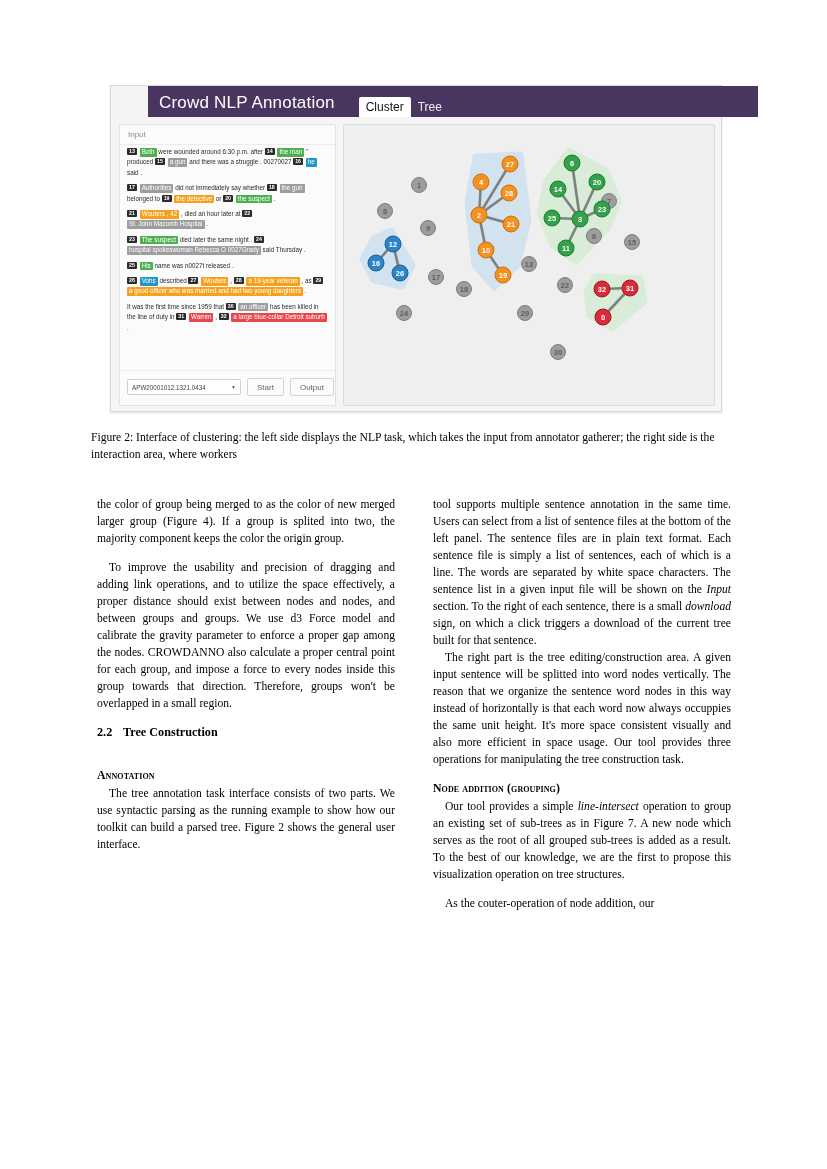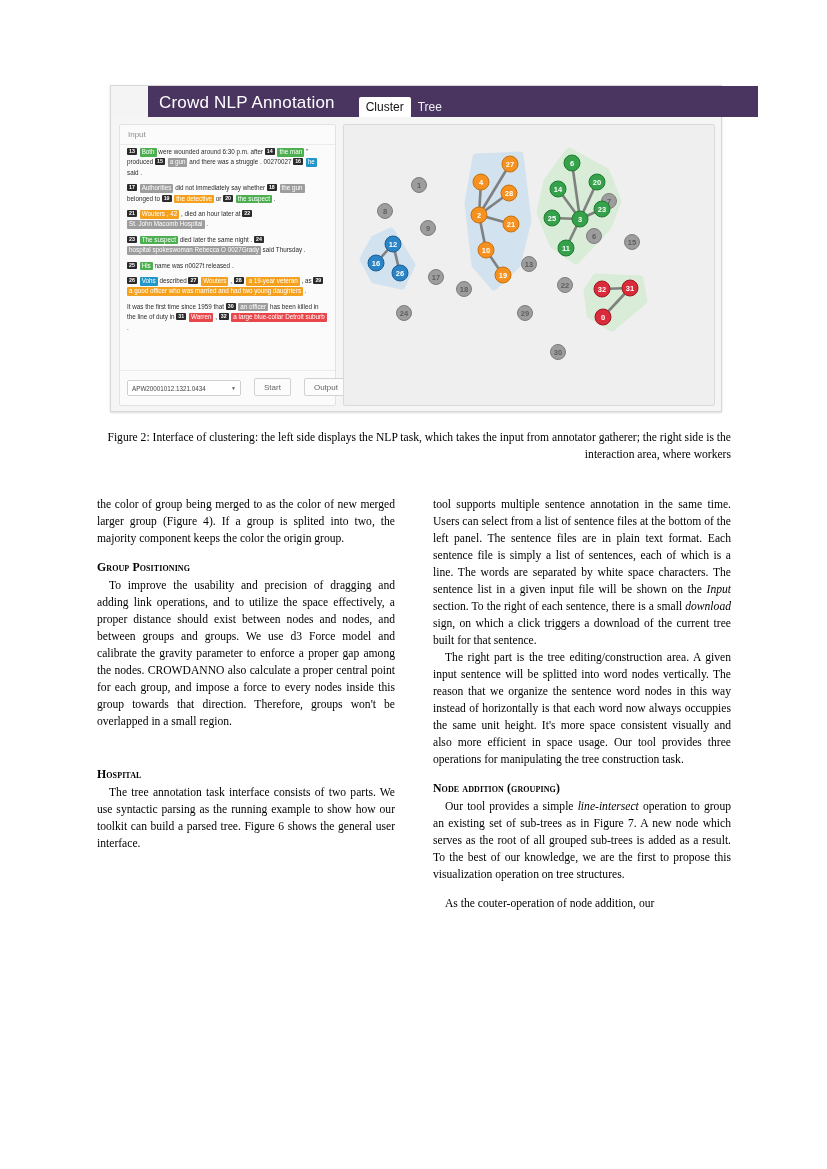--- a/index.html
+++ b/index.html
@@ -65,21 +65,21 @@
     padding:0px 2px;border-radius:1px;vertical-align:1px;margin-right:1px;
   }
   .m{display:inline-block;padding:0px 2px;border-radius:1px;color:#fff;line-height:8.5px;}
   .m.gray{background:#9d9d9d;}
   .m.green{background:#4caf50;}
   .m.blue{background:#2196c9;}
   .m.orange{background:#f5a11e;}
   .m.red{background:#e8464a;}
 
   .ctrl-rule{position:absolute;left:0;top:245px;width:215px;height:1px;background:#ececec;}
-  .controls{position:absolute;left:7px;top:253px;display:flex;align-items:flex-end;gap:13px;}
+  .controls{position:absolute;left:7px;top:253px;display:flex;align-items:center;gap:6px;}
   .select-box{
     width:114px;height:16px;background:#fff;border:1px solid #cfcfcf;border-radius:2px;
     font-family:"Liberation Sans",sans-serif;font-size:6.3px;color:#444;
     display:flex;align-items:center;justify-content:space-between;padding:0 4px;
     box-sizing:border-box;
   }
   .caret{font-size:5px;color:#555;}
   .btn{
     height:18px;min-width:32px;padding:0 9px;background:#fcfcfc;
     border:1px solid #d2d2d2;border-radius:2px;
@@ -89,22 +89,22 @@
 
   
   .right-panel{
     position:absolute;left:232px;top:7px;width:370px;height:280px;
     background:#efefef;border:1px solid #dadada;border-radius:2px;
   }
   .canvas{position:absolute;left:0;top:0;width:370px;height:280px;}
 
   
   .caption{
-    position:absolute;left:97px;top:430px;width:634px;
-    font-size:11.6px;line-height:16.5px;text-align:right;
+    position:absolute;left:91px;top:430px;width:634px;
+    font-size:11.6px;line-height:16.5px;text-align:left;
   }
   .cols{position:absolute;left:97px;top:496px;width:634px;height:580px;}
   .col{position:absolute;top:0;width:298px;font-size:11.6px;line-height:17px;text-align:justify;}
   .col.left{left:0;}
   .col.right{left:336px;}
   p.para{margin:0 0 0 0;text-indent:12px;}
   p.para.noind{text-indent:0;}
   .gap{height:12px;}
   .sc-head{
     font-variant:small-caps;font-weight:bold;font-size:11.8px;
@@ -316,27 +316,29 @@
     </div>
   </div>
 
   <div class="caption">Figure 2: Interface of clustering: the left side displays the NLP task, which takes the input from annotator gatherer; the right side is the interaction area, where workers</div>
 
   <div class="cols">
 
     <div class="col left">
       <p class="para noind">the color of group being merged to as the color of new merged larger group (Figure 4). If a group is splited into two, the majority component keeps the color the origin group.</p>
       <div class="gap"></div>
-      <div class="sc-head">Group Positioning</div>
       <p class="para">To improve the usability and precision of dragging and adding link operations, and to utilize the space effectively, a proper distance should exist between nodes and nodes, and between groups and groups. We use d3 Force model and calibrate the gravity parameter to enforce a proper gap among the nodes. CROWDANNO also calculate a proper central point for each group, and impose a force to every nodes inside this group towards that direction. Therefore, groups won't be overlapped in a small region.</p>
       <div class="gap"></div>
-      <div class="gap"></div>
-      <div class="gap"></div>
-      <div class="sc-head">Hospital</div>
-      <p class="para">The tree annotation task interface consists of two parts. We use syntactic parsing as the running example to show how our toolkit can build a parsed tree. Figure 6 shows the general user interface.</p>
+      <div class="num-head">
+        <span class="n">2.2</span><span>Tree Construction</span>
+      </div>
+      <div class="gap"></div>
+      <div class="gap"></div>
+      <div class="sc-head">Annotation</div>
+      <p class="para">The tree annotation task interface consists of two parts. We use syntactic parsing as the running example to show how our toolkit can build a parsed tree. Figure 2 shows the general user interface.</p>
     </div>
 
     <div class="col right">
       <p class="para noind"><span>tool supports multiple sentence annotation in the same time. Users can select from a list of sentence files at the bottom of the left panel. The sentence files are in plain text format. Each sentence file is simply a list of sentences, each of which is a line. The words are separated by white space characters. The sentence list in a given input file will be shown on the </span><i>Input</i><span> section. To the right of each sentence, there is a small </span><i>download</i><span> sign, on which a click triggers a download of the current tree built for that sentence.</span></p>
       <p class="para">The right part is the tree editing/construction area. A given input sentence will be splitted into word nodes vertically. The reason that we organize the sentence word nodes in this way instead of horizontally is that each word now always occuppies the same unit height. It's more space consistent visually and also more efficient in space usage. Our tool provides three operations for manipulating the tree construction task.</p>
       <div class="gap"></div>
       <div class="sc-head">Node addition (grouping)</div>
       <p class="para"><span>Our tool provides a simple </span><i>line-intersect</i><span> operation to group an existing set of sub-trees as in Figure 7. A new node which serves as the root of all grouped sub-trees is added as a result. To the best of our knowledge, we are the first to propose this visualization operation on tree structures.</span></p>
       <div class="gap"></div>
       <p class="para">As the couter-operation of node addition, our</p>

